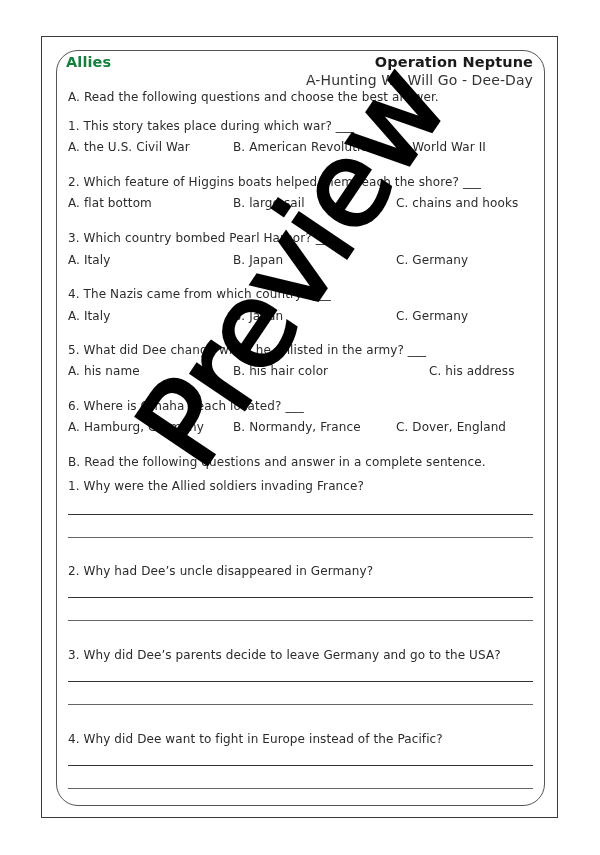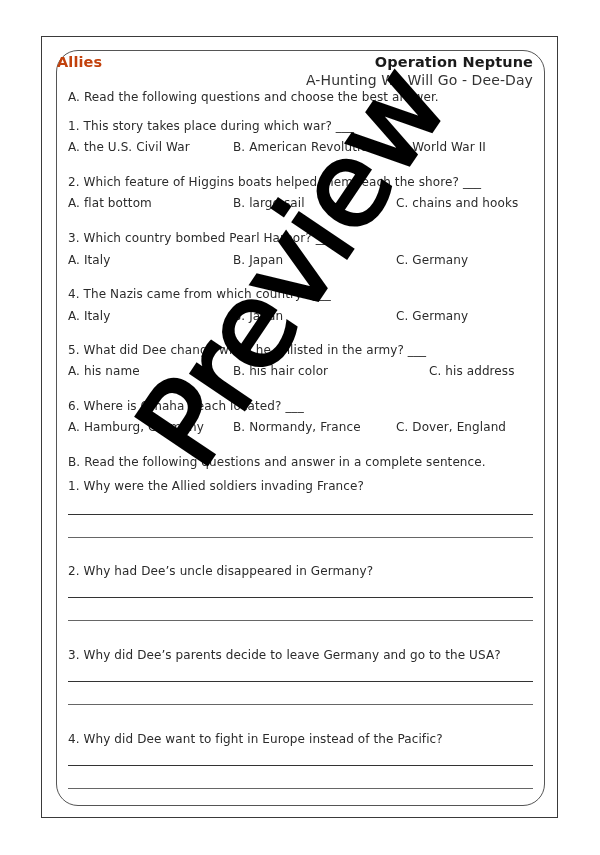--- a/index.html
+++ b/index.html
@@ -3,21 +3,21 @@
   <meta charset="utf-8">
   <style>
     html, body { margin: 0; padding: 0; background: #ffffff; }
     body { width: 600px; height: 855px; position: relative; overflow: hidden;
            font-family: "DejaVu Sans", sans-serif; color: #2b2b2b; }
     .outer { position: absolute; left: 41px; top: 36px; width: 517px; height: 782px;
              border: 1.5px solid #3a3a3a; box-sizing: border-box; }
     .inner { position: absolute; left: 56px; top: 50px; width: 489px; height: 756px;
              border: 1.3px solid #555; border-radius: 22px; box-sizing: border-box; }
     .t { position: absolute; white-space: nowrap; font-size: 12px; letter-spacing: 0.1px; }
-    .title-left { left: 57px; top: 54px; font-size: 14.5px; font-weight: bold; color: #c2410c; }
+    .title-left { left: 66px; top: 54px; font-size: 14.5px; font-weight: bold; color: #15803d; }
     .title-right { right: 67px; top: 54px; font-size: 14.5px; font-weight: bold; color: #1a1a1a; }
     .subtitle { right: 67px; top: 72px; font-size: 14px; color: #333; }
     .line { position: absolute; left: 68px; width: 465px; height: 0; border-top: 1.2px solid #333; }
     .line.light { border-top-color: #666; }
     .watermark { position: absolute; left: 118px; top: 418px; font-size: 118px;
                  font-family: "DejaVu Sans", sans-serif; font-weight: normal; color: #000;
                  transform: rotate(-56deg); transform-origin: left top; letter-spacing: -2px;
                  pointer-events: none; -webkit-text-stroke: 3px #000; line-height: 1; }
   </style>
 </head>

